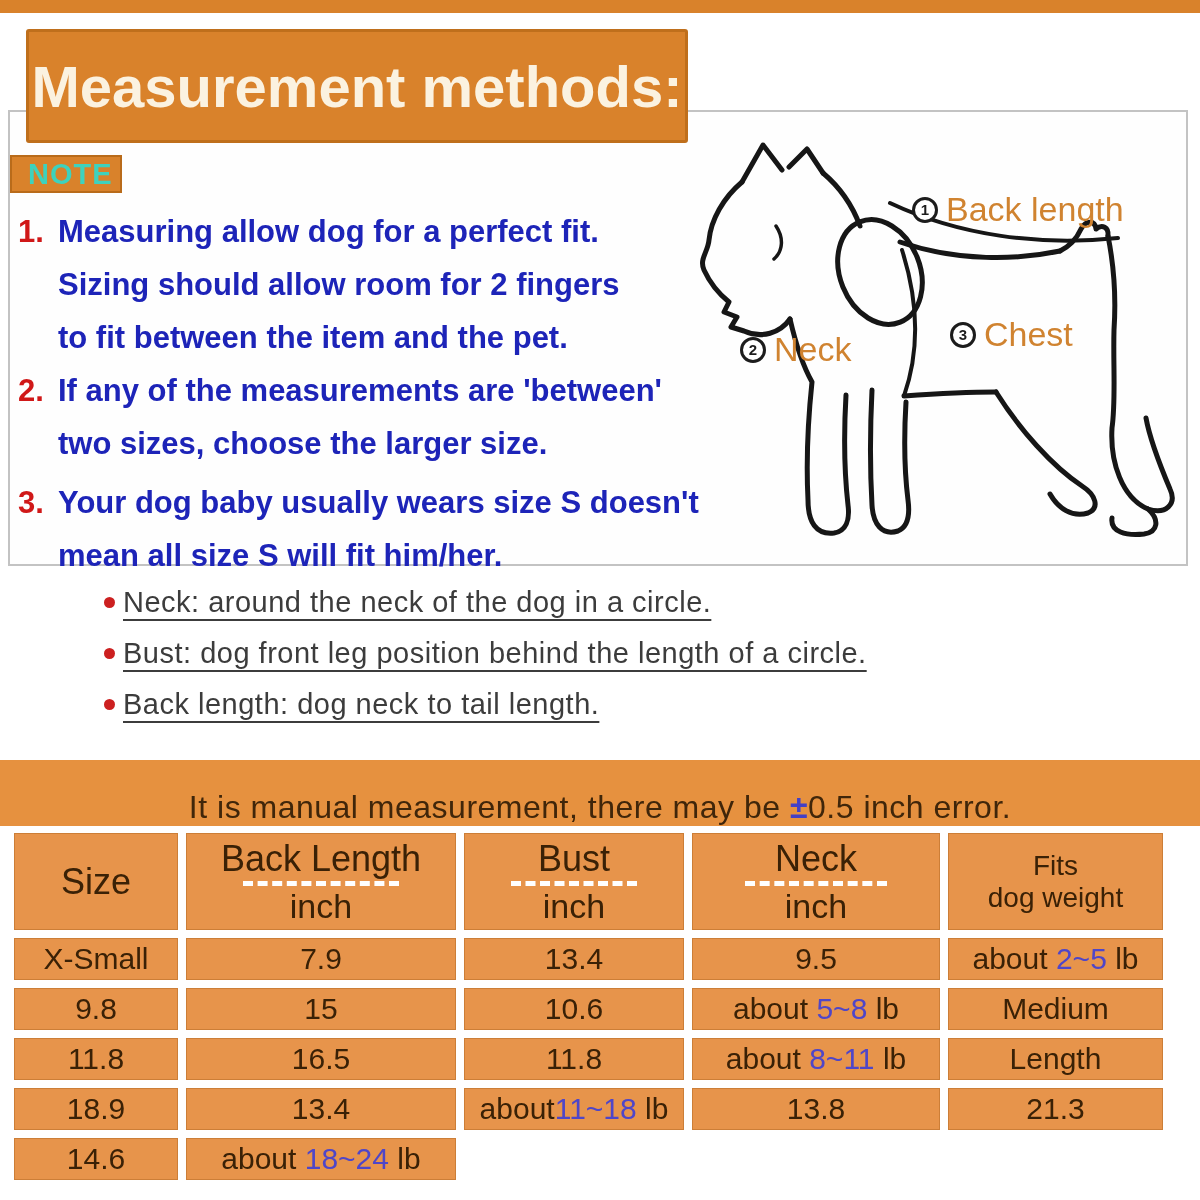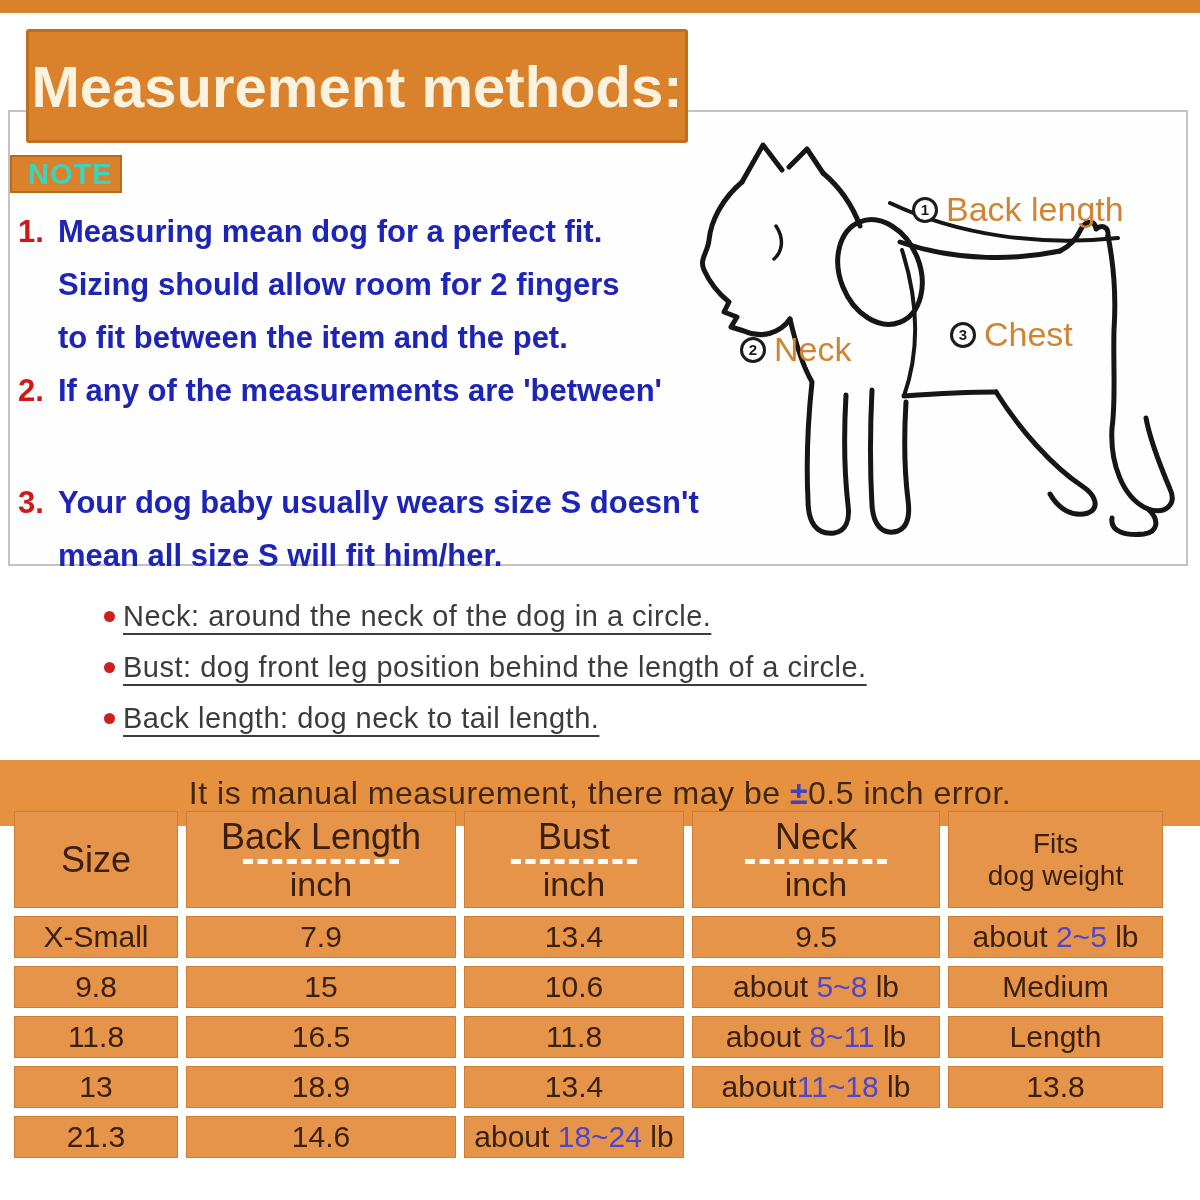--- a/index.html
+++ b/index.html
@@ -36,35 +36,35 @@
     color:#d08330;font-size:34px;font-weight:500;white-space:nowrap;
   }
   .circ-num{
     width:26px;height:26px;border:3px solid #1c1c1c;border-radius:50%;
     color:#1c1c1c;font-size:15px;font-weight:bold;display:flex;align-items:center;
     justify-content:center;background:#fff;flex:none;box-sizing:border-box;
   }
   .label-back{left:912px;top:190px;}
   .label-neck{left:740px;top:330px;}
   .label-chest{left:950px;top:315px;}
-  .defs-list{position:absolute;left:104px;top:600px;z-index:2;}
+  .defs-list{position:absolute;left:104px;top:586px;z-index:2;}
   .def-item{display:flex;align-items:flex-start;margin-bottom:18px;}
   .def-bullet{width:11px;height:11px;border-radius:50%;background:#cc2020;margin:11px 8px 0 0;flex:none;}
   .def-text{
     color:#3c3c3c;font-size:29px;letter-spacing:0.5px;white-space:nowrap;
     text-decoration:underline;text-underline-offset:7px;text-decoration-thickness:2px;
   }
   .notice-bar{
     position:absolute;left:0;top:760px;width:1200px;height:66px;background:#e6913f;
-    display:flex;align-items:center;justify-content:center;z-index:2;
+    display:flex;align-items:flex-end;justify-content:center;z-index:2;
   }
   .notice-bar .txt{color:#40260a;font-size:32px;letter-spacing:0.5px;white-space:nowrap;}
   .notice-bar .pm{color:#4340c6;font-weight:bold;}
   .size-table{
-    position:absolute;left:14px;top:811px;width:1175px;z-index:2;
+    position:absolute;left:14px;top:833px;width:1175px;z-index:2;
     display:grid;grid-template-columns:164px 270px 220px 248px 215px;
     grid-column-gap:13px;grid-row-gap:7px;gap:8px;
   }
   .cell{
     background:#e7944b;border:1px solid rgba(170,100,30,0.45);box-sizing:border-box;
     display:flex;flex-direction:column;align-items:center;justify-content:center;
     color:#3a2106;
   }
   .cell.hdr{height:97px;}
   .cell.row{height:42px;font-size:30px;}
@@ -89,30 +89,31 @@
 
   <div class="panel"></div>
 
   <div class="note-badge">
     <span>NOTE</span>
   </div>
 
   <div class="note-item note-1">
     <div class="note-num">1.</div>
     <div class="note-lines">
-      <div>Measuring mean dog for a perfect fit.</div>
+      <div>Measuring allow dog for a perfect fit.</div>
       <div>Sizing should allow room for 2 fingers</div>
       <div>to fit between the item and the pet.</div>
     </div>
   </div>
 
   <div class="note-item note-2">
     <div class="note-num">2.</div>
     <div class="note-lines">
       <div>If any of the measurements are 'between'</div>
+      <div>two sizes, choose the larger size.</div>
     </div>
   </div>
 
   <div class="note-item note-3">
     <div class="note-num">3.</div>
     <div class="note-lines">
       <div>Your dog baby usually wears size S doesn't</div>
       <div>mean all size S will fit him/her.</div>
     </div>
   </div>
@@ -227,21 +228,20 @@
 
     <div class="cell row">Medium</div>
     <div class="cell row">11.8</div>
     <div class="cell row">16.5</div>
     <div class="cell row">11.8</div>
     <div class="cell row w-cell">
       <span><span>about </span><span class="w-range">8~11</span><span> lb</span></span>
     </div>
 
     <div class="cell row">Length</div>
-    <div class="cell row">13</div>
     <div class="cell row">18.9</div>
     <div class="cell row">13.4</div>
     <div class="cell row w-cell">
       <span><span>about</span><span class="w-range">11~18</span><span> lb</span></span>
     </div>
 
     <div class="cell row">13.8</div>
     <div class="cell row">21.3</div>
     <div class="cell row">14.6</div>
     <div class="cell row w-cell">

